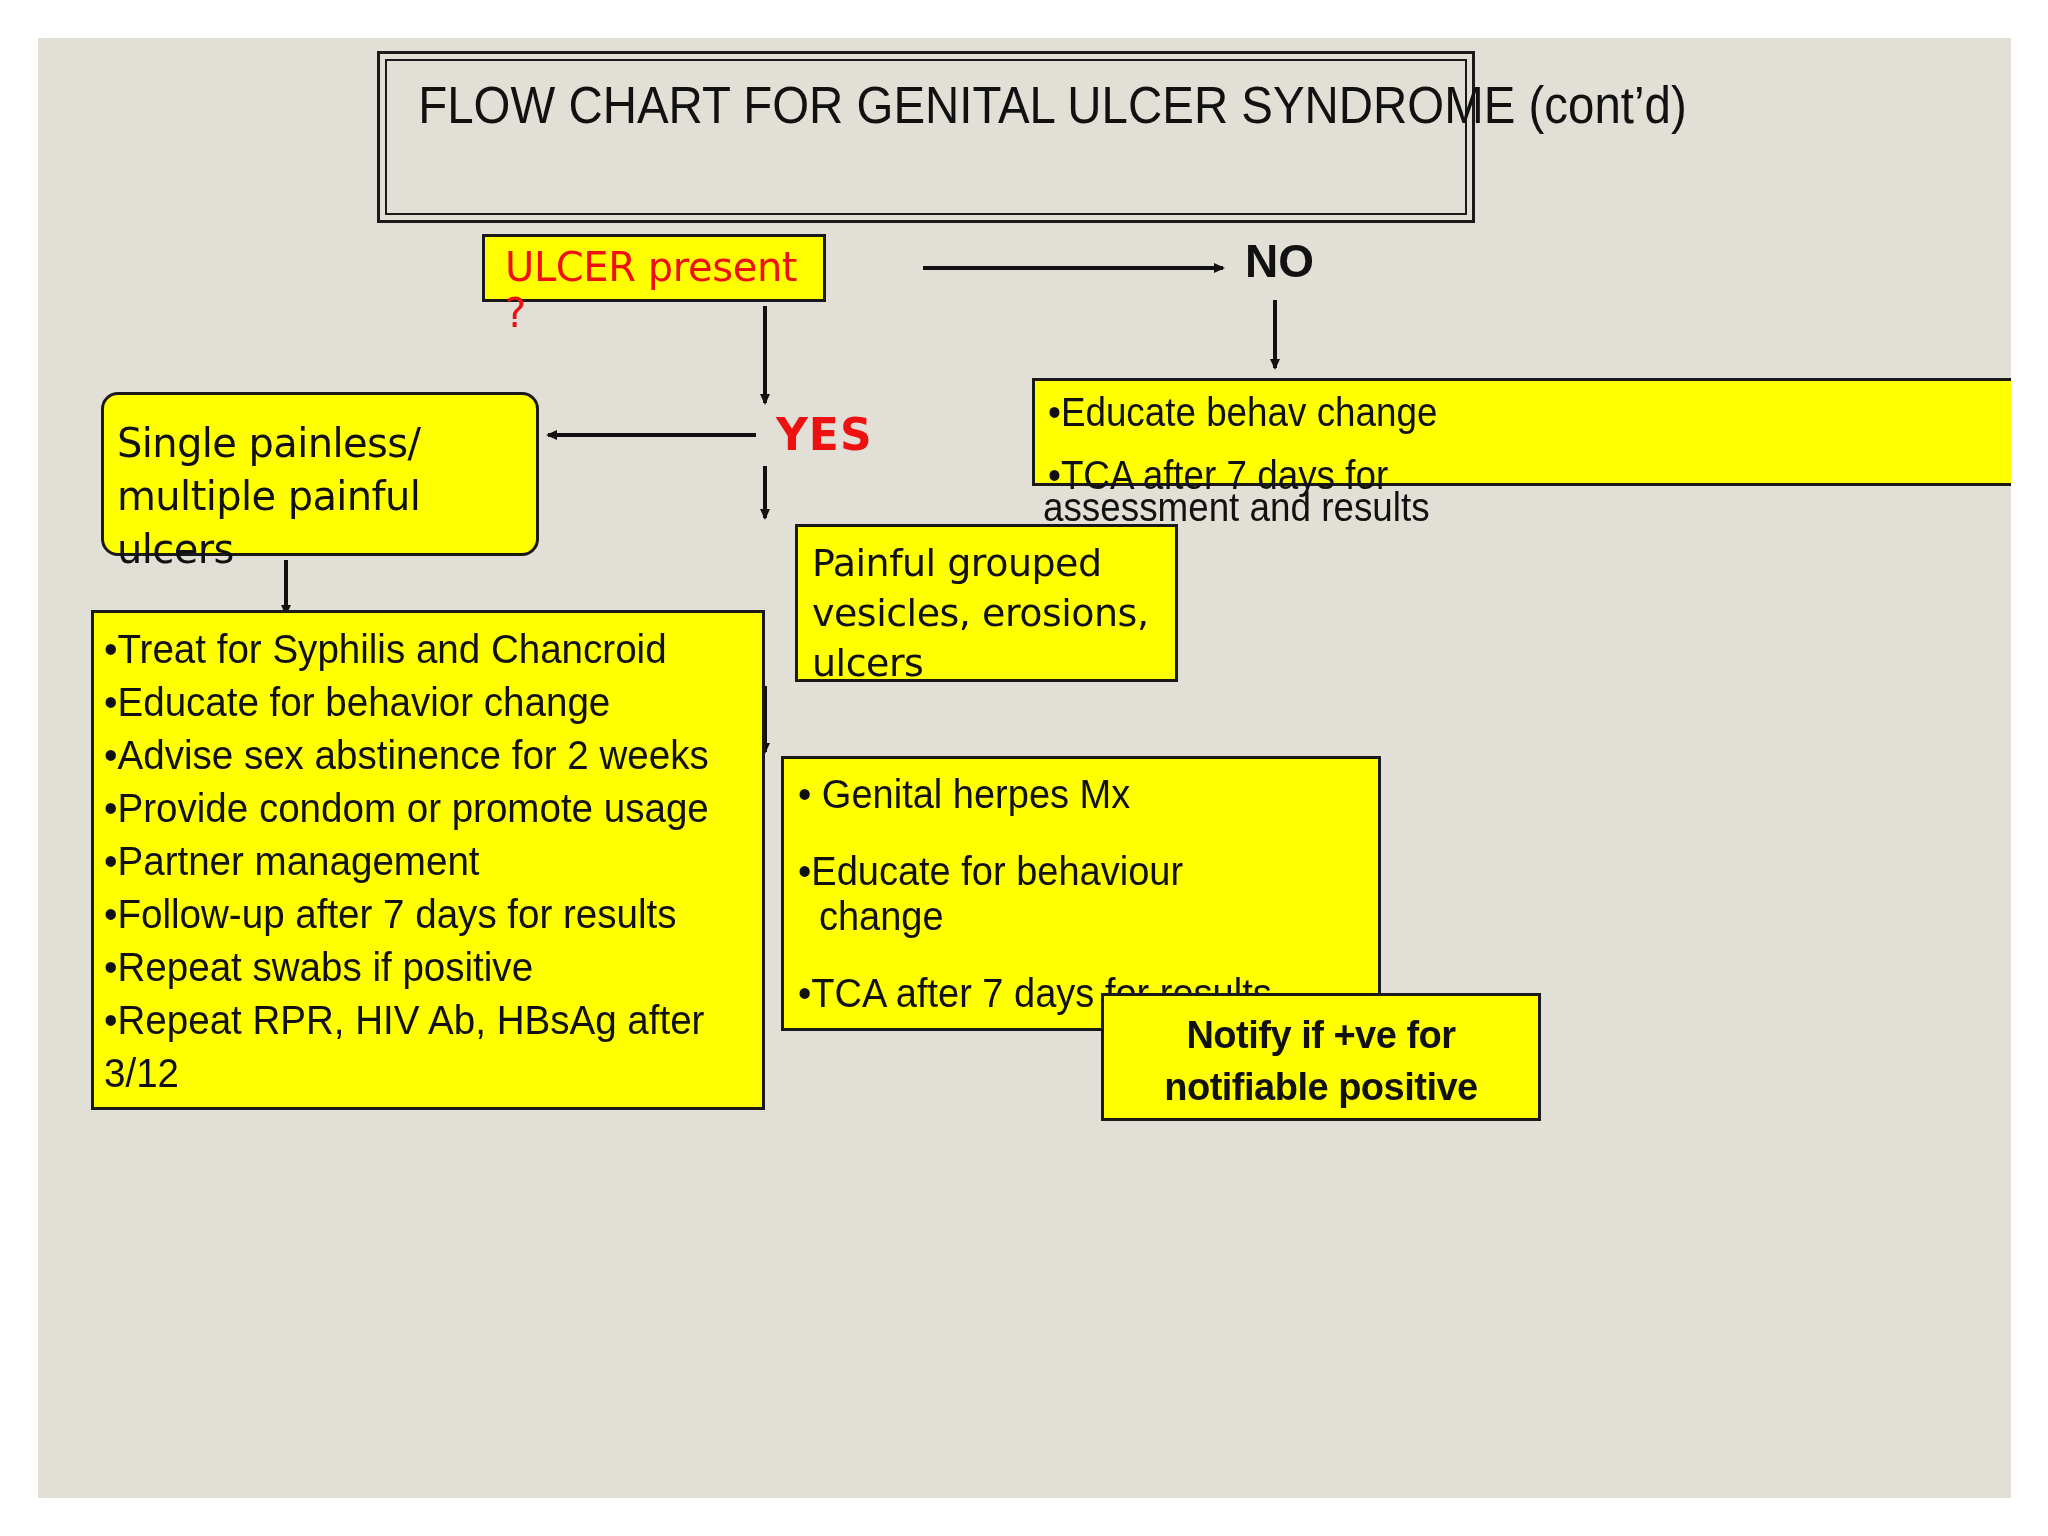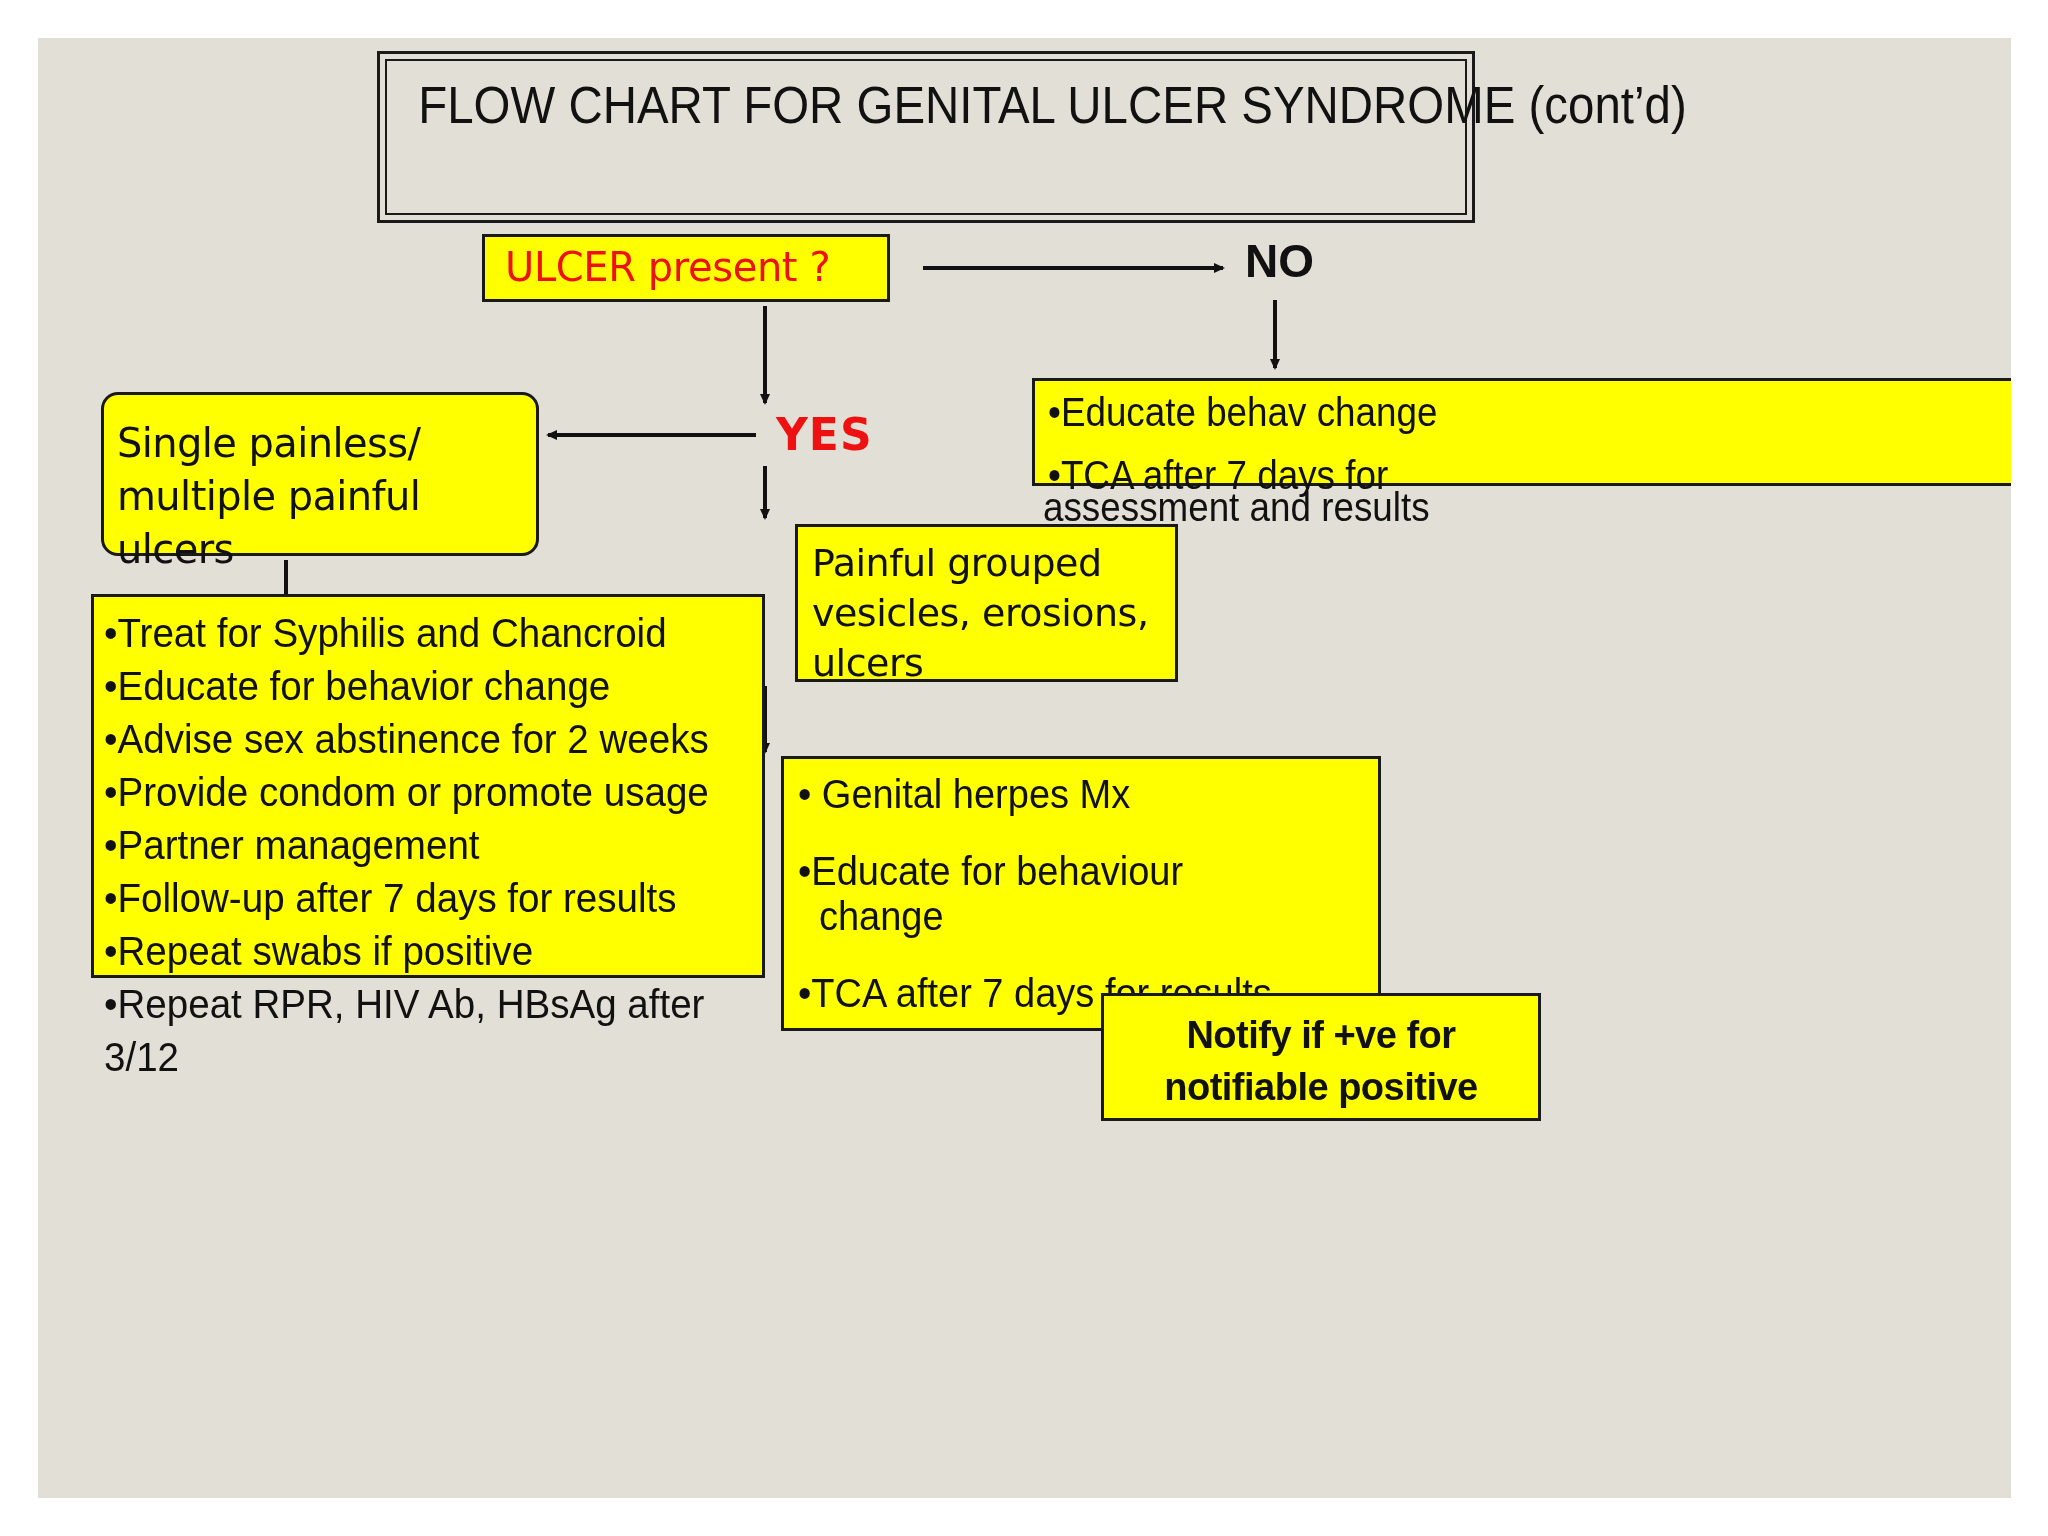--- a/index.html
+++ b/index.html
@@ -69,21 +69,21 @@
     color: #111111;
   }
   .node-text {
     white-space: pre-line;
   }
 
   
   #ulcer-box {
     left: 444px;
     top: 196px;
-    width: 408px;
+    width: 344px;
     height: 68px;
   }
   #ulcer-text {
     position: absolute;
     left: 20px;
     top: 7px;
     font-size: 40px;
     color: #ee1111;
     font-family: "DejaVu Sans", sans-serif;
     letter-spacing: -0.4px;
@@ -182,23 +182,23 @@
     top: 11px;
     font-size: 38px;
     line-height: 50px;
     font-family: "DejaVu Sans", sans-serif;
     letter-spacing: -0.5px;
   }
 
   
   #treat-box {
     left: 53px;
-    top: 556px;
+    top: 572px;
     width: 674px;
-    height: 384px;
+    height: 500px;
   }
   #treat-list {
     position: absolute;
     left: 10px;
     top: 10px;
     right: 6px;
     font-size: 41px;
     line-height: 53px;
     font-family: "Liberation Sans Narrow", "Liberation Sans", sans-serif;
     transform: scaleX(0.94);

